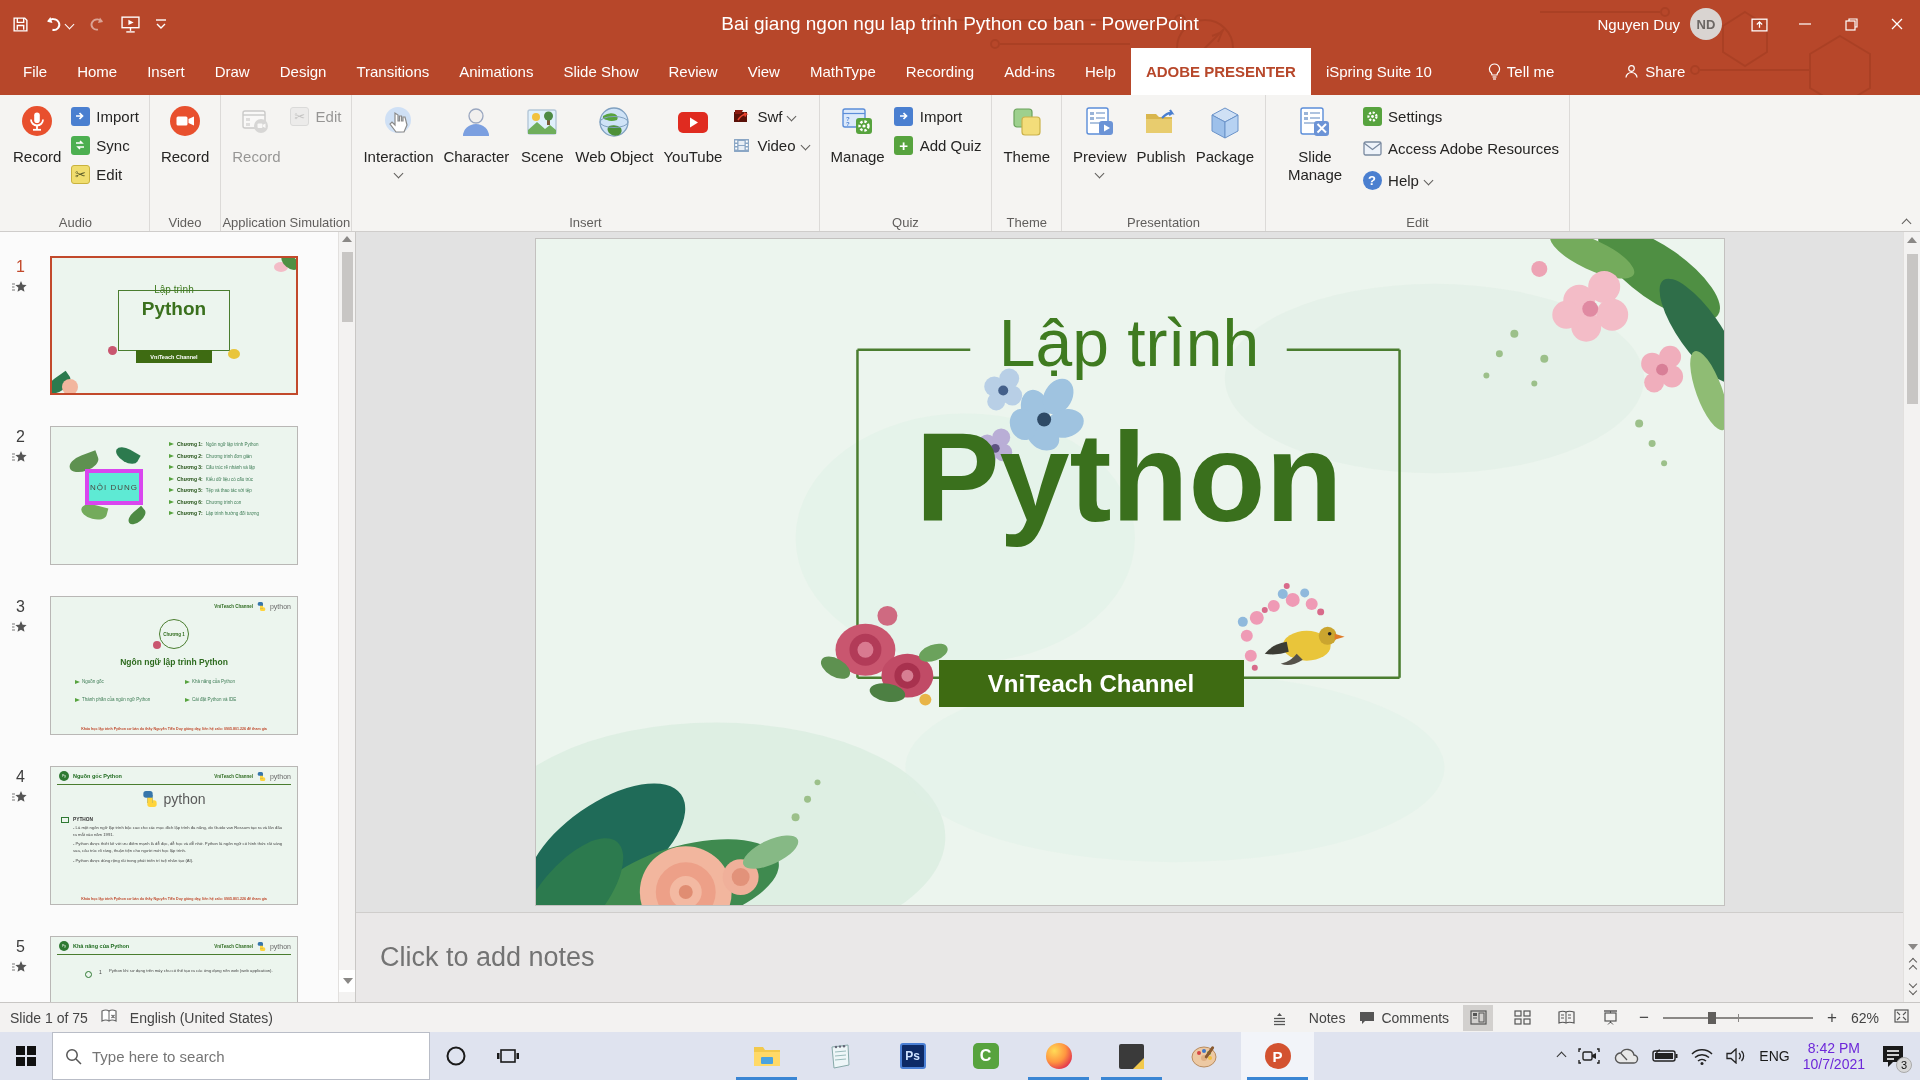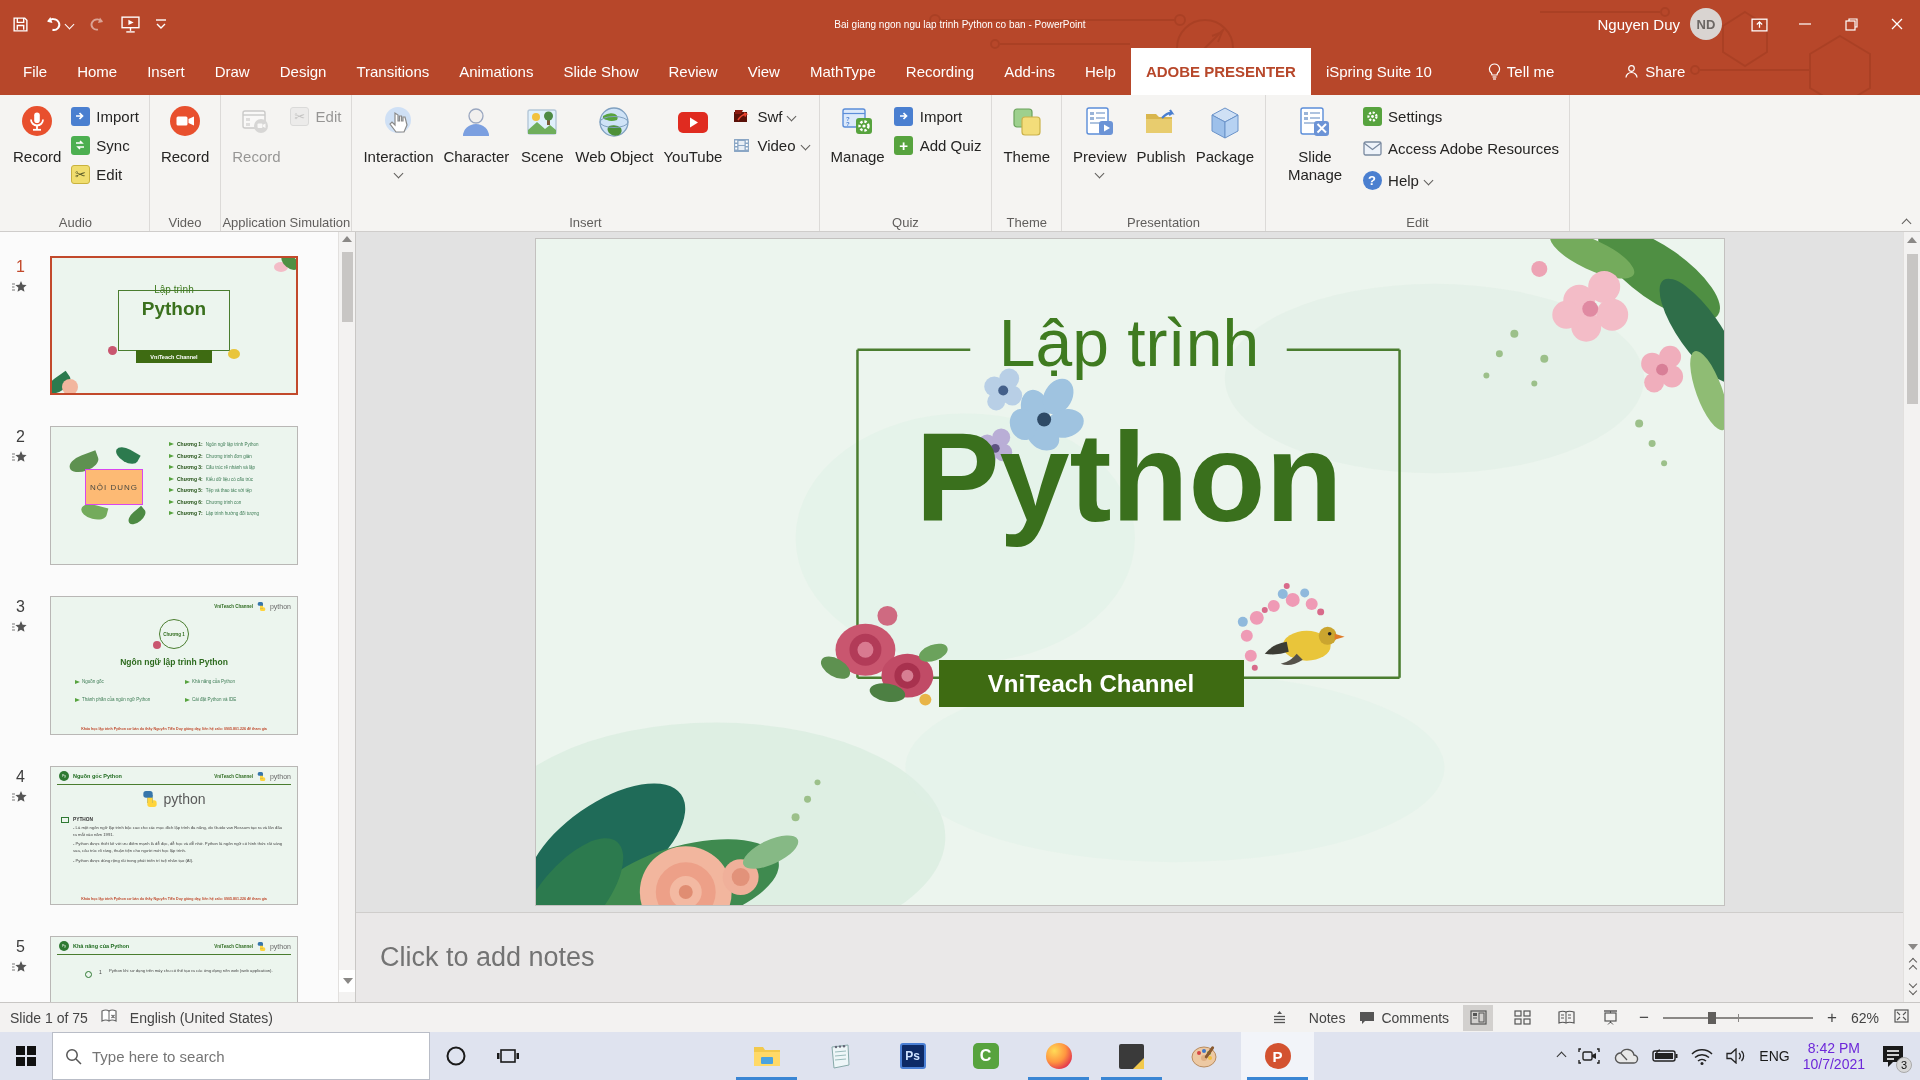--- a/index.html
+++ b/index.html
@@ -5,21 +5,21 @@
   * { margin:0; padding:0; box-sizing:border-box; }
   html,body { width:1920px; height:1080px; overflow:hidden; font-family:"Liberation Sans", sans-serif; cursor:default; }
   .app { width:1920px; height:1080px; display:flex; flex-direction:column; background:#e2e2e2; }
 
   
   .redzone { position:relative; background:#b7472a; color:#fff; }
   .decor { position:absolute; inset:0; pointer-events:none; }
   .titlebar { height:48px; display:flex; align-items:center; position:relative; z-index:2; }
   .qat { display:flex; align-items:center; gap:15px; padding-left:12px; }
   .qat .qbtn { display:flex; align-items:center; gap:3px; }
-  .tb-title { position:absolute; left:50%; transform:translateX(-50%); font-size:10px; white-space:nowrap; }
+  .tb-title { position:absolute; left:50%; transform:translateX(-50%); font-size:19px; white-space:nowrap; }
   .tb-right { margin-left:auto; display:flex; align-items:center; }
   .tb-user { font-size:15px; margin-right:10px; }
   .avatar { width:32px; height:32px; border-radius:50%; background:#d9d4d1; color:#6b6764; font-size:13px; font-weight:bold;
             display:flex; align-items:center; justify-content:center; margin-right:14px; }
   .wbtn { width:46px; height:48px; display:flex; align-items:center; justify-content:center; }
   .tabrow { height:47px; display:flex; align-items:stretch; position:relative; z-index:2; padding-left:8px; }
   .tab { padding:0 15px; display:flex; align-items:center; gap:6px; font-size:15px; color:#fff; white-space:nowrap; }
   .tab.active { background:#ffffff; color:#b7472a; font-weight:bold; }
   .tab.mleft30 { margin-left:26px; } .tab.mleft45 { margin-left:40px; }
 
@@ -591,21 +591,21 @@
             <line x1="0" y1="7" x2="2.5" y2="7" stroke="#777"></line>
             <line x1="0" y1="10" x2="3" y2="10" stroke="#777"></line>
           </svg>
       </span>
       <div class="twrap" style="top:194px">
         <div class="thumb">
           <div class="leaf" style="width:30px;height:16px;background:#5e9150;left:18px;top:28px;transform:rotate(-20deg)"></div>
           <div class="leaf" style="width:24px;height:13px;background:#2c7a4e;left:64px;top:22px;transform:rotate(30deg)"></div>
           <div class="leaf" style="width:26px;height:14px;background:#74ab5c;left:30px;top:78px;transform:rotate(15deg)"></div>
           <div class="leaf" style="width:20px;height:11px;background:#4d8a43;left:76px;top:84px;transform:rotate(-40deg)"></div>
-          <div style="position:absolute;left:34px;top:42px;width:58px;height:36px;background:#fdba74;border:1px solid #d946ef;display:flex;align-items:center;justify-content:center">
+          <div style="position:absolute;left:34px;top:42px;width:58px;height:36px;background:#5eead4;border:4px solid #d946ef;display:flex;align-items:center;justify-content:center">
             <span style="font-size:8px;letter-spacing:1px;color:#4a4a42">NỘI DUNG</span>
           </div>
           <div style="position:absolute;left:118px;top:14px;right:6px">
             <div class="m-row">
                 <span class="m-arrow"></span>
                 <span class="m-lab">Chương 1:</span>
                 <span class="m-txt">Ngôn ngữ lập trình Python</span>
               </div>
             <div class="m-row">
                 <span class="m-arrow"></span>
@@ -934,21 +934,21 @@
       <span>
         <svg width="18" height="16" viewBox="0 0 18 16">
             <path d="M2,3 q4,-2 7,0 q3,-2 7,0 v10 q-4,-2 -7,0 q-3,-2 -7,0 z" fill="#fff" stroke="#666" stroke-width="1.2"></path>
             <line x1="9" y1="3" x2="9" y2="13" stroke="#666"></line>
             <path d="M11.5,7 l3,3 m0,-3 l-3,3" stroke="#666" stroke-width="1.2"></path>
           </svg>
       </span>
       <span>English (United States)</span>
     </div>
     <div class="sb-r">
-      <span style="display:flex;align-items:flex-start;gap:22px">
+      <span style="display:flex;align-items:flex-end;gap:22px">
         <svg width="15" height="14" viewBox="0 0 15 14">
             <path d="M7.5,1 L10,4 H5 Z" fill="#555"></path>
             <line x1="2" y1="6.5" x2="13" y2="6.5" stroke="#555" stroke-width="1.3"></line>
             <line x1="2" y1="9.5" x2="13" y2="9.5" stroke="#555" stroke-width="1.3"></line>
             <line x1="2" y1="12.5" x2="13" y2="12.5" stroke="#555" stroke-width="1.3"></line>
           </svg>
         <span>Notes</span>
       </span>
       <span style="display:flex;align-items:center;gap:6px">
         <svg width="16" height="14" viewBox="0 0 16 14">

